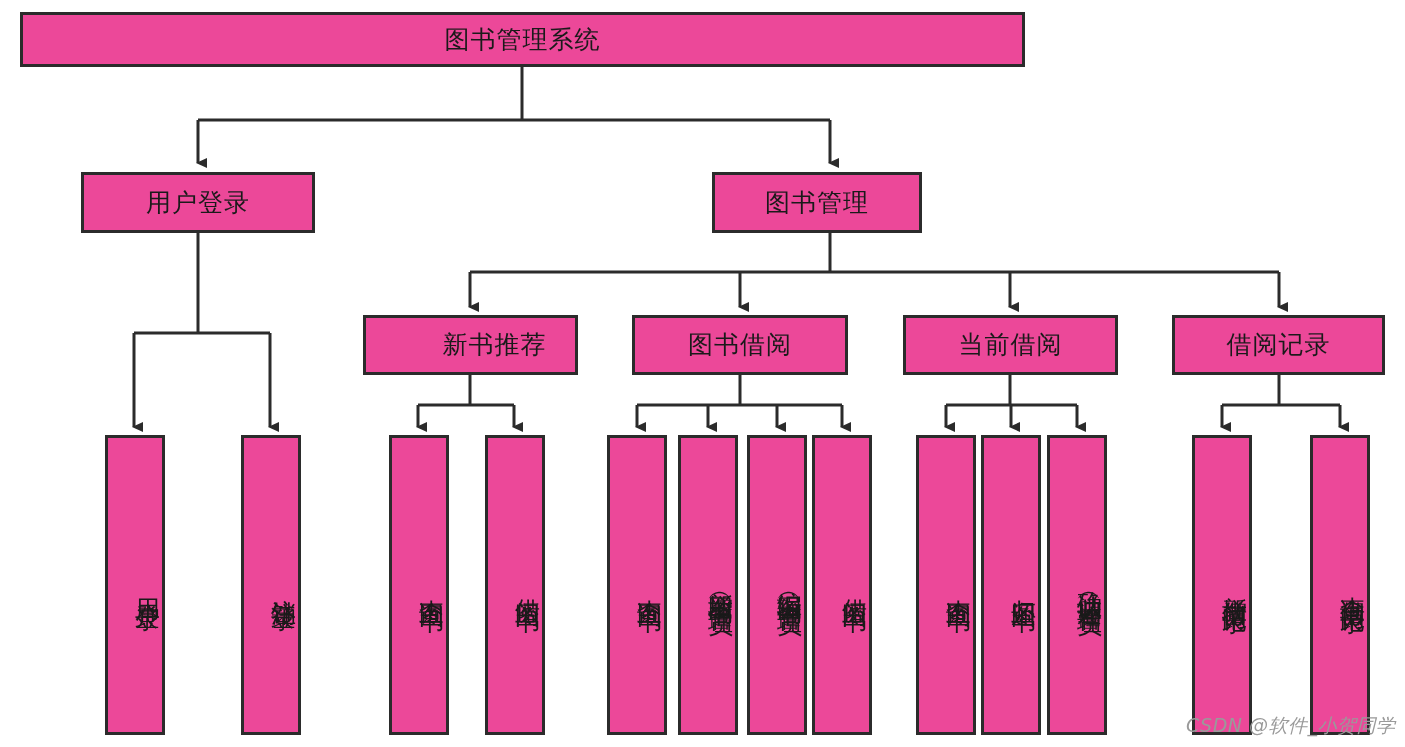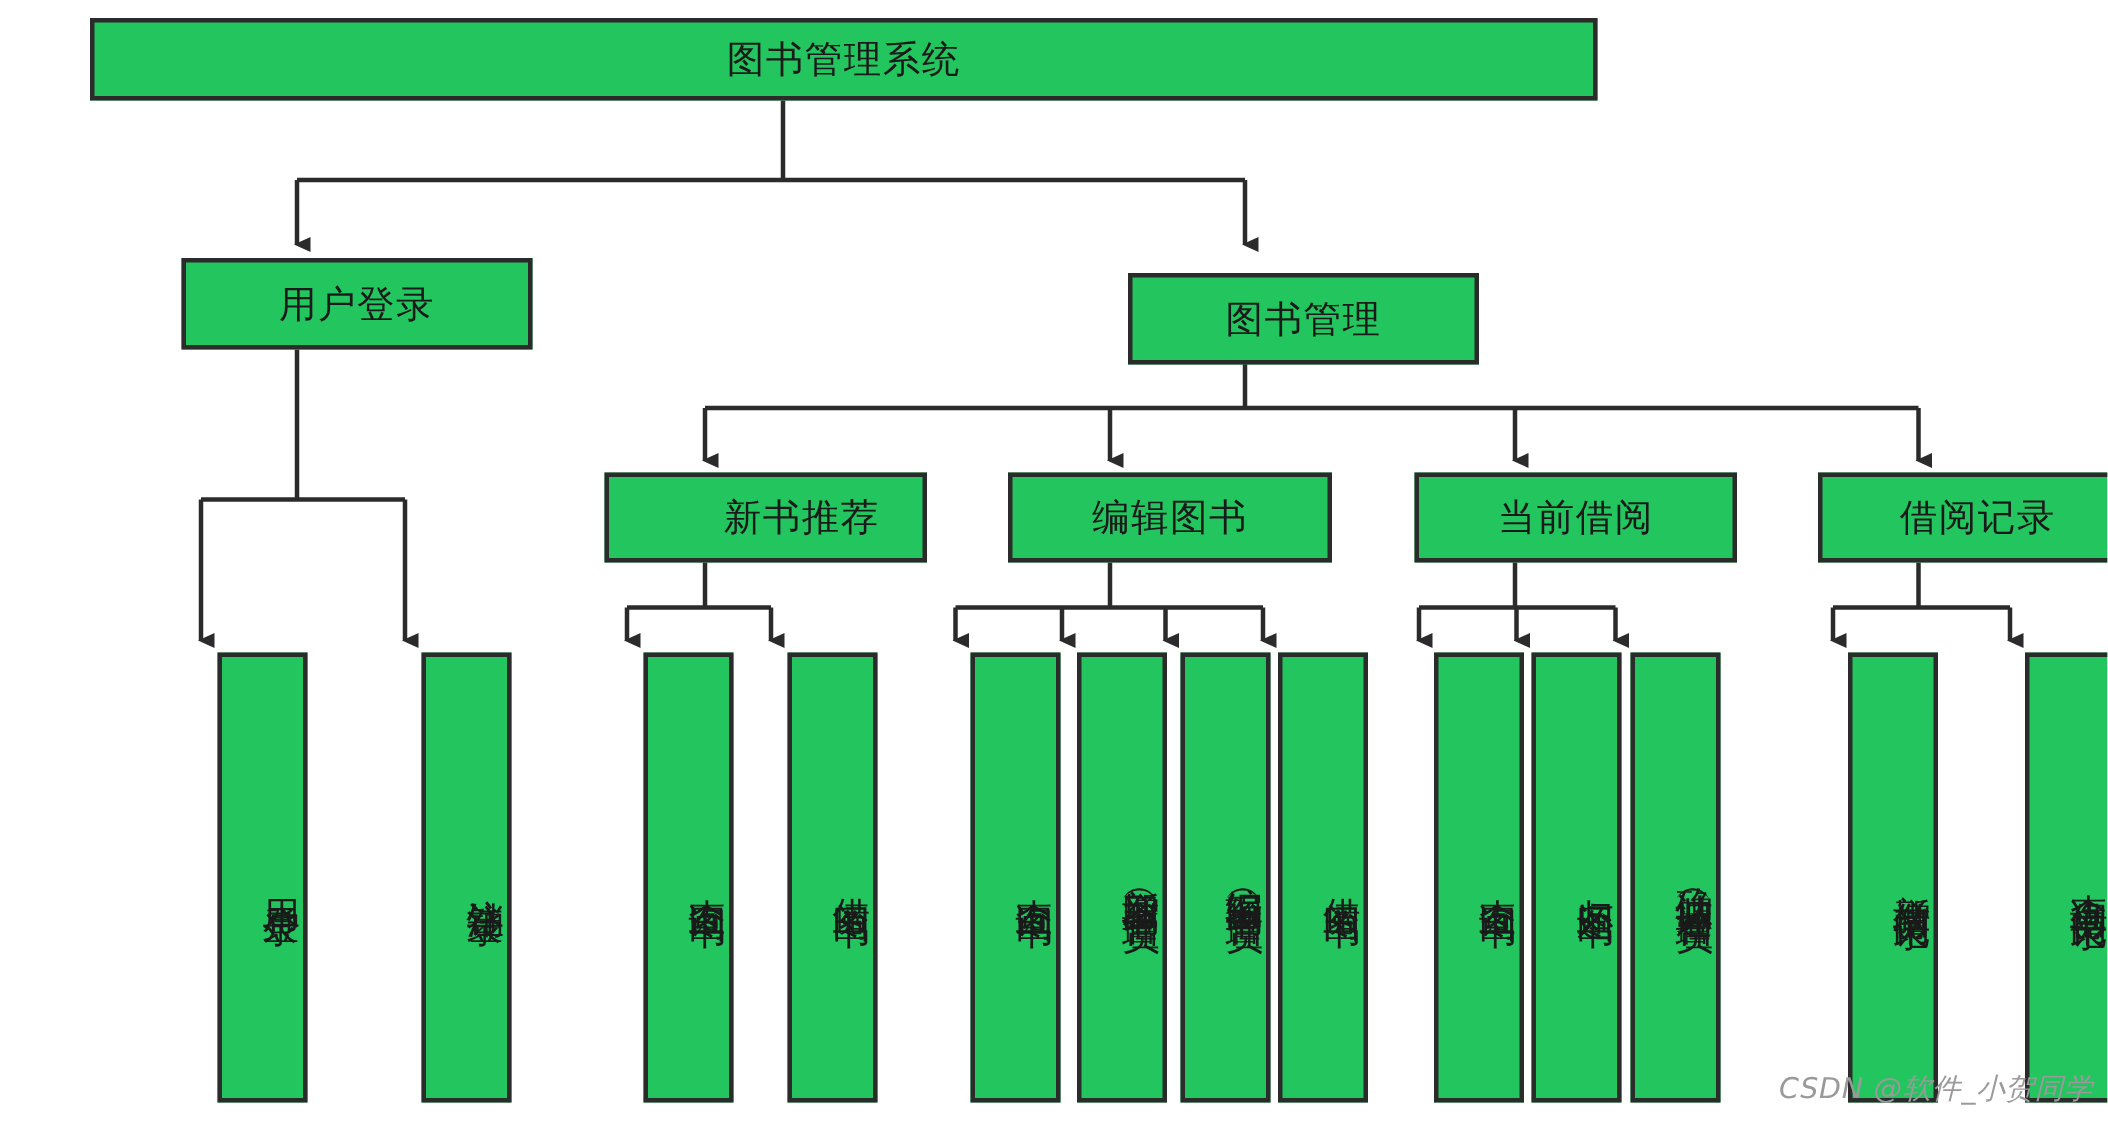--- a/index.html
+++ b/index.html
@@ -14,26 +14,25 @@
     position: relative;
     width: 1405px;
     height: 747px;
     background: #ffffff;
     overflow: hidden;
   }
   .node {
     position: absolute;
     box-sizing: border-box;
     border: 3px solid #2b2b2b;
-    background: #22c55e;
+    background: #ec4899;
     display: flex;
     align-items: center;
     justify-content: center;
     color: #1a1a1a;
-    margin-left: 40px;
   }
   .node.horiz {
     font-size: 25px;
     letter-spacing: 1px;
     line-height: 1.1;
   }
   .node.vert {
     writing-mode: vertical-rl;
     text-orientation: upright;
     font-size: 25px;
@@ -126,29 +125,29 @@
     </g>
   </svg>
 
   <div class="node horiz" style="left:20px; top:12px; width:1005px; height:55px;">
     <span>图书管理系统</span>
   </div>
 
   <div class="node horiz" style="left:81px; top:172px; width:234px; height:61px;">
     <span>用户登录</span>
   </div>
-  <div class="node horiz" style="left:712px; top:182px; width:234px; height:61px;">
+  <div class="node horiz" style="left:712px; top:172px; width:210px; height:61px;">
     <span>图书管理</span>
   </div>
 
   <div class="node horiz" style="left:363px; top:315px; width:215px; height:60px;padding-left:48px;">
     <span>新书推荐</span>
   </div>
   <div class="node horiz" style="left:632px; top:315px; width:216px; height:60px;">
-    <span>编辑图书</span>
+    <span>图书借阅</span>
   </div>
   <div class="node horiz" style="left:903px; top:315px; width:215px; height:60px;">
     <span>当前借阅</span>
   </div>
   <div class="node horiz" style="left:1172px; top:315px; width:213px; height:60px;">
     <span>借阅记录</span>
   </div>
 
   <div class="node vert" style="left:105px; top:435px; width:60px; height:300px;">
     <span class="vtext">用户登录</span>

